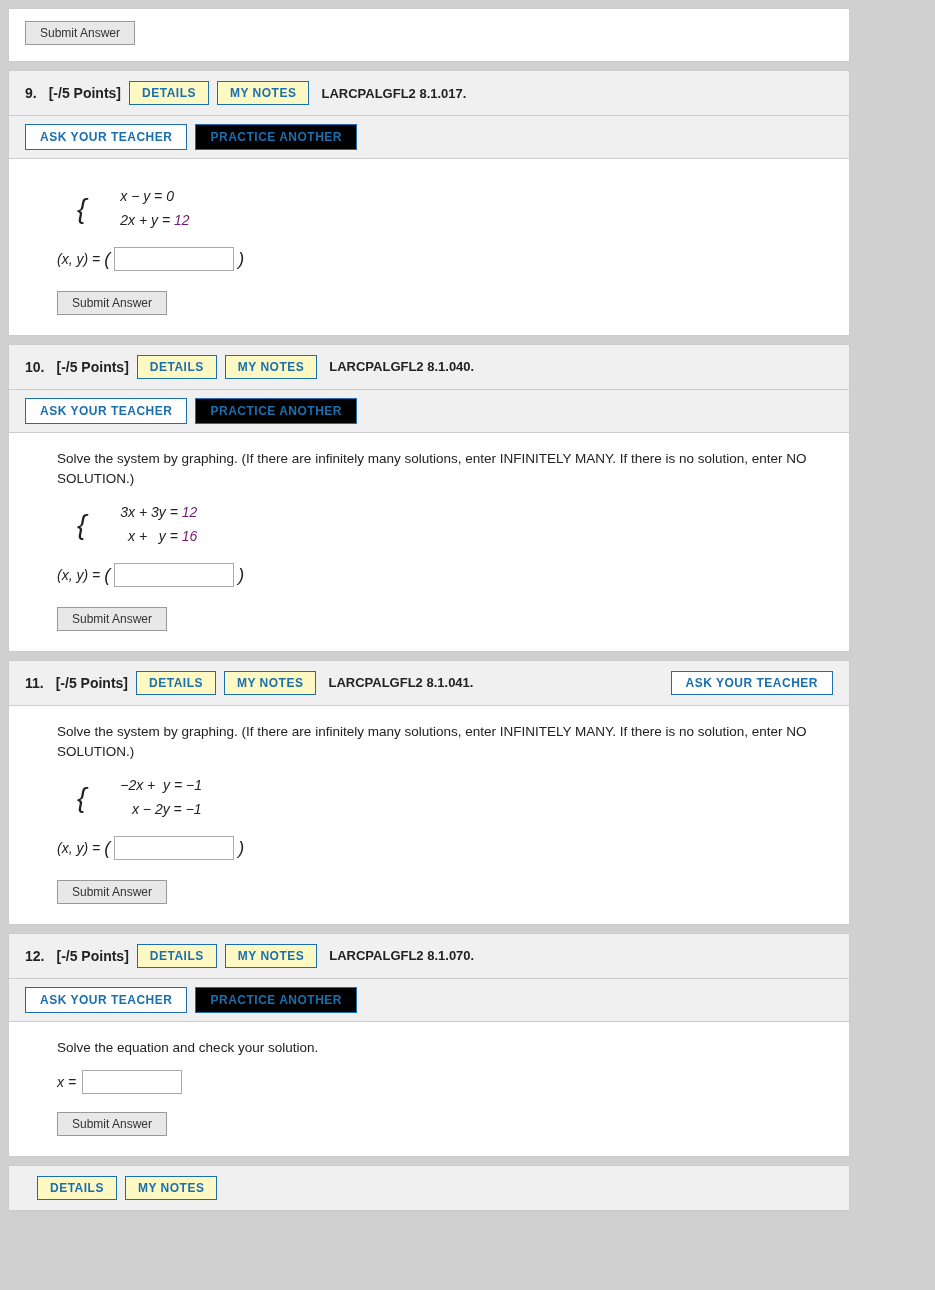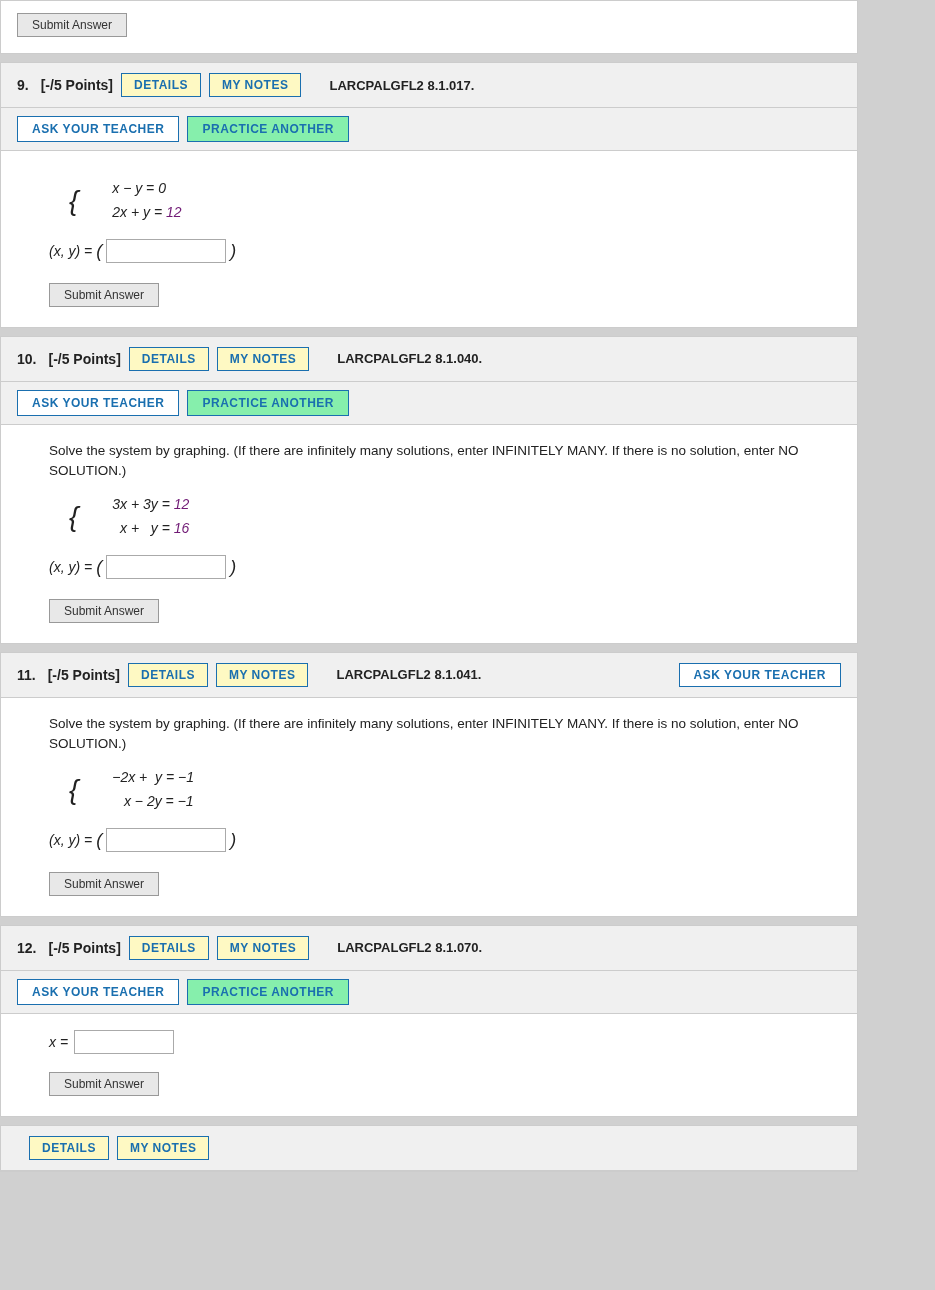--- a/index.html
+++ b/index.html
@@ -5,21 +5,21 @@
     * { box-sizing: border-box; margin: 0; padding: 0; }
     body {
       font-family: Arial, sans-serif;
       font-size: 14px;
       background: #d0d0d0;
       color: #222;
     }
     .page-wrapper {
       width: 858px;
       background: #d0d0d0;
-      padding: 0;
+      padding: 8px;
     }
     .top-submit {
       background: #fff;
       border: 1px solid #ccc;
       padding: 8px 16px 16px 16px;
       margin-bottom: 8px;
     }
     .question-block {
       background: #fff;
       border: 1px solid #ccc;
@@ -49,21 +49,21 @@
       color: #1a6faf;
       font-weight: bold;
       font-size: 12px;
       padding: 4px 12px;
       cursor: pointer;
       letter-spacing: 0.5px;
     }
     .problem-code {
       font-weight: bold;
       font-size: 13px;
-      margin-left: 20px;
+      margin-left: 4px;
     }
     .btn-ask-teacher-header {
       border: 1px solid #1a6faf;
       background: #fff;
       color: #1a6faf;
       font-weight: bold;
       font-size: 12px;
       padding: 4px 14px;
       cursor: pointer;
       letter-spacing: 0.5px;
@@ -81,21 +81,21 @@
       background: #fff;
       color: #1a6faf;
       font-weight: bold;
       font-size: 12px;
       padding: 5px 14px;
       cursor: pointer;
       letter-spacing: 0.5px;
     }
     .btn-practice-another {
       border: 1px solid #1a6faf;
-      background: #86efac;
+      background: #000000;
       color: #1a6faf;
       font-weight: bold;
       font-size: 12px;
       padding: 5px 14px;
       cursor: pointer;
       letter-spacing: 0.5px;
     }
     .question-body {
       padding: 16px 24px 20px 48px;
       background: #fff;
@@ -294,20 +294,21 @@
       <span class="points-label">[-/5 Points]</span>
       <button class="btn-details">DETAILS</button>
       <button class="btn-mynotes">MY NOTES</button>
       <span class="problem-code">LARCPALGFL2 8.1.070.</span>
     </div>
     <div class="question-actions">
       <button class="btn-ask-teacher">ASK YOUR TEACHER</button>
       <button class="btn-practice-another">PRACTICE ANOTHER</button>
     </div>
     <div class="question-body">
+      <div class="question-text">Solve the equation and check your solution.</div>
       <div class="x-eq-row">
         <span><em>x</em> =</span>
         <input class="x-input" type="text" style="">
       </div>
       <div class="submit-row">
         <button class="btn-submit">Submit Answer</button>
       </div>
     </div>
   </div>
 

